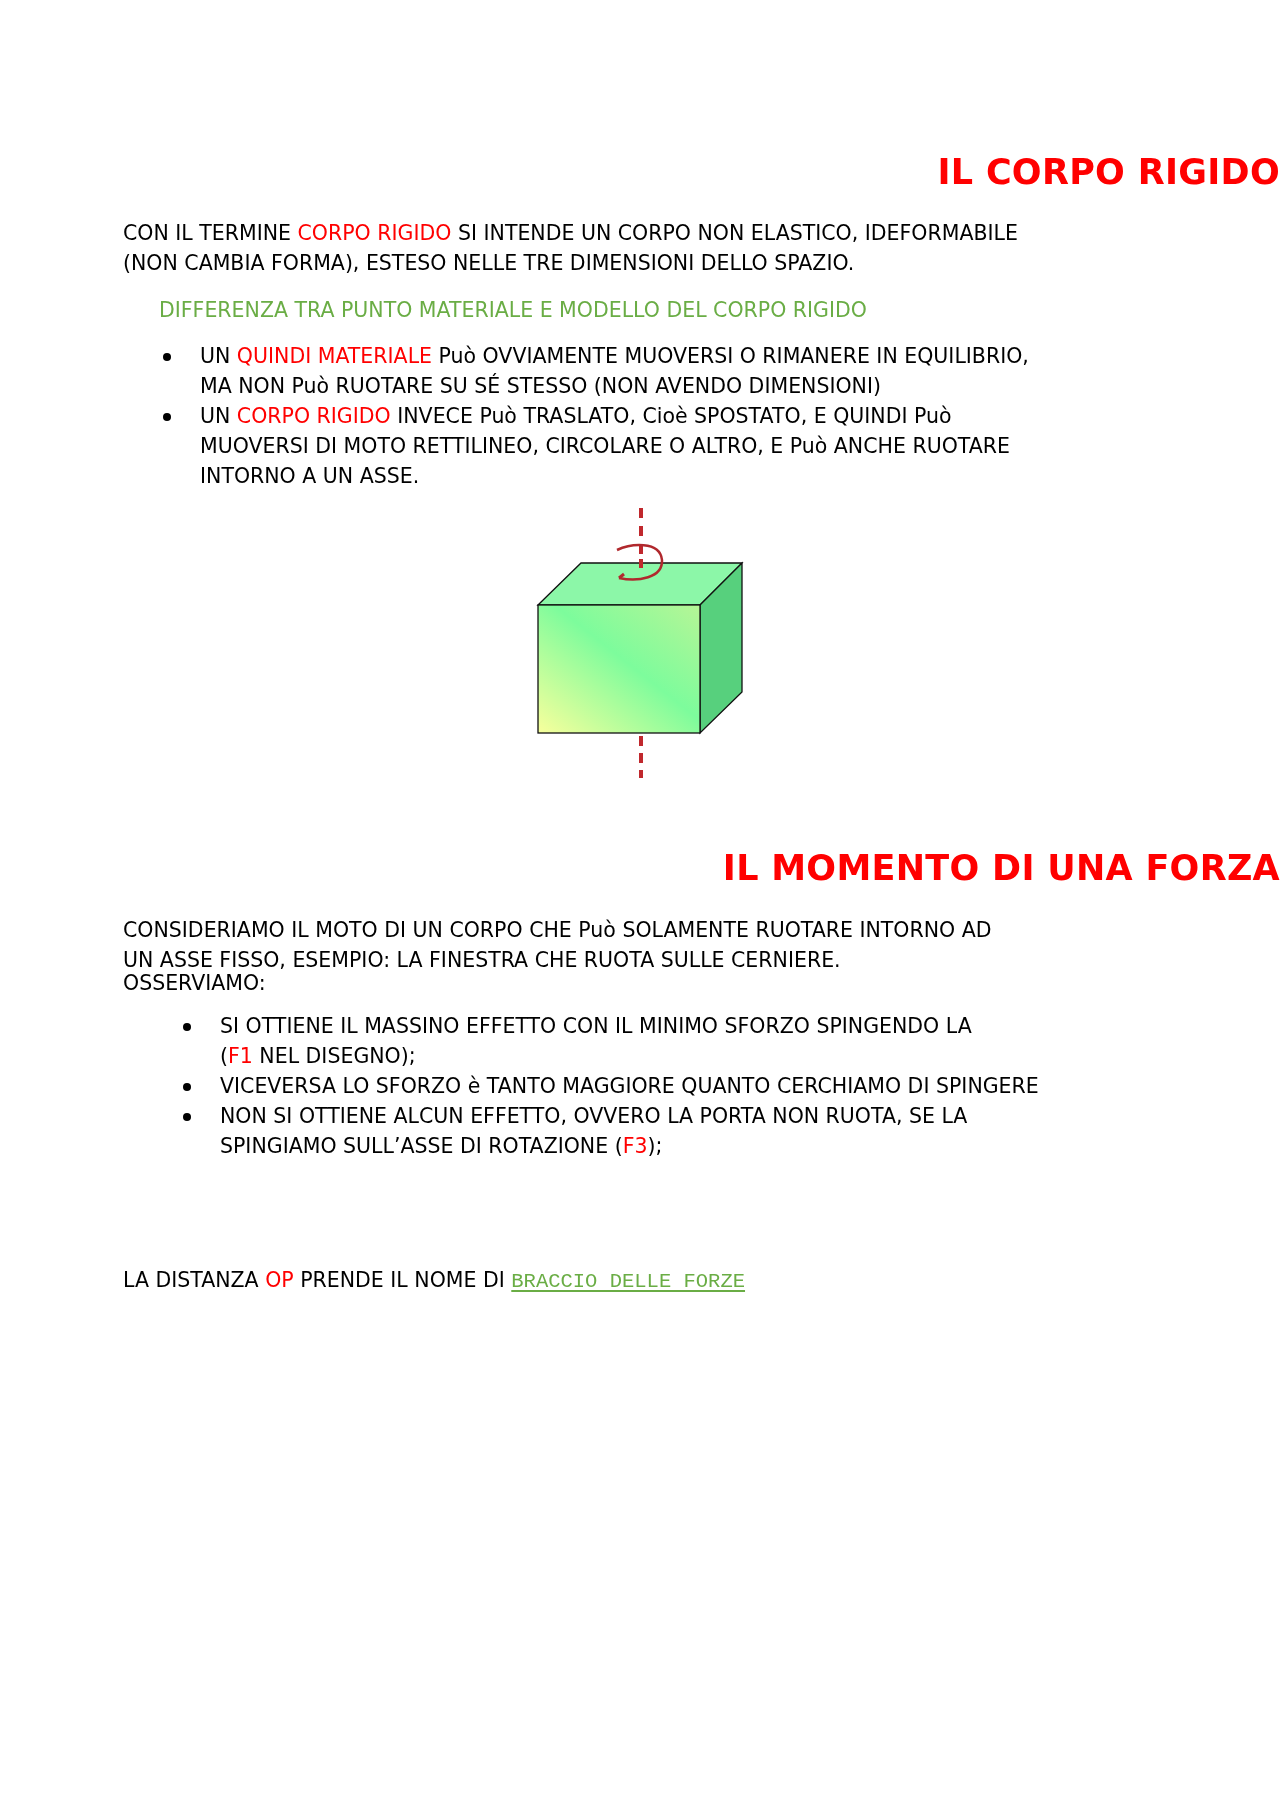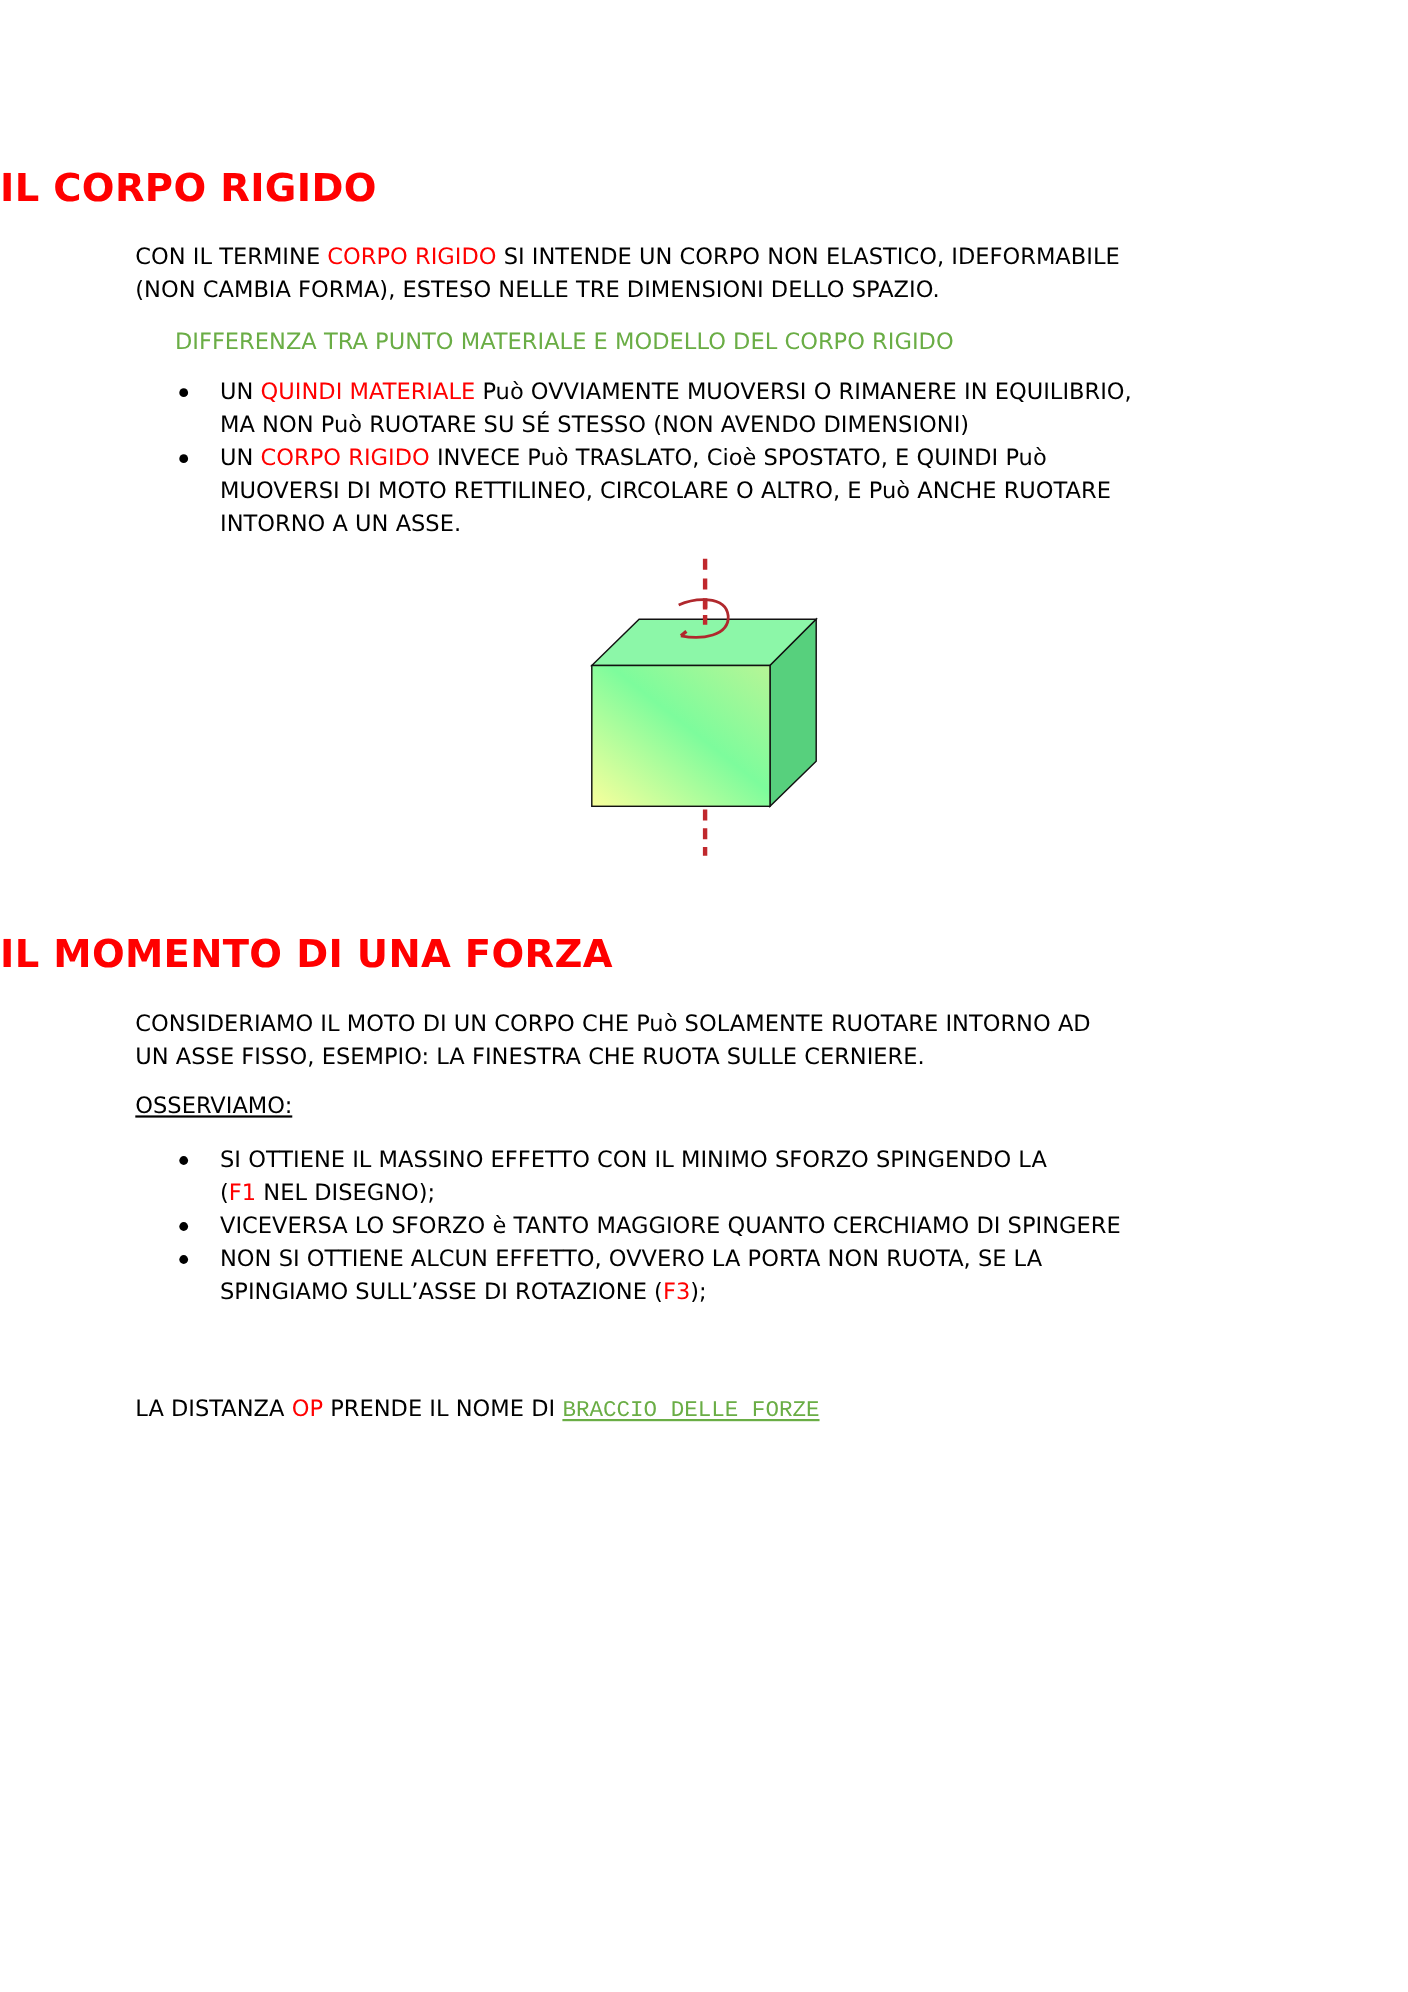--- a/index.html
+++ b/index.html
@@ -1,19 +1,19 @@
 <!DOCTYPE html>
 <html><head>
 <meta charset="utf-8">
 <style>
   html, body { margin: 0; padding: 0; background: #ffffff; }
   body { width: 1280px; height: 1811px; position: relative; overflow: hidden;
          font-family: "DejaVu Sans", sans-serif; color: #000; }
   .page { position: absolute; left: 0; top: 0; width: 1280px; height: 1811px; }
-  .title { position: absolute; left: 0; width: 1280px; text-align: left;
+  .title { position: absolute; left: 0; width: 1280px; text-align: right;
            font-weight: bold; font-size: 35px; color: #ff0000; margin: 0; letter-spacing: 0.3px; }
   .para { position: absolute; left: 123px; width: 1060px; font-size: 20.5px; line-height: 30px; margin: 0; white-space: nowrap; }
   .red { color: #ff0000; }
   .green { color: #6aad45; }
   .link { color: #6aad45; text-decoration: underline; text-decoration-thickness: 2px; text-underline-offset: 3px; font-family: Liberation Mono, monospace; }
   ul.bullets { position: absolute; left: 0; margin: 0; padding: 0; list-style: none; }
   ul.bullets li { position: relative; padding-left: 200px; font-size: 20.5px; line-height: 30px; white-space: nowrap; }
   ul.bullets li .dot { position: absolute; left: 163px; top: 12px; width: 8px; height: 8px; border-radius: 50%; background: #000; }
   .figure { position: absolute; left: 520px; top: 500px; width: 250px; height: 290px; }
 </style>
@@ -78,23 +78,23 @@
     </svg>
   </div>
 
   <h1 class="title" style="top:848px;">IL MOMENTO DI UNA FORZA</h1>
 
   <p class="para" style="top:915px;">
     <span>CONSIDERIAMO IL MOTO DI UN CORPO CHE Può SOLAMENTE RUOTARE INTORNO AD</span><br>
     <span>UN ASSE FISSO, ESEMPIO: LA FINESTRA CHE RUOTA SULLE CERNIERE.</span>
   </p>
 
-  <p class="para" style="top:990px;text-decoration:underline;">OSSERVIAMO:</p>
+  <p class="para" style="top:968px;">OSSERVIAMO:</p>
 
-  <ul class="bullets" style="top:1039px;">
+  <ul class="bullets" style="top:1011px;padding-left:20px;">
     <li>
       <span class="dot"></span>
       <span>SI OTTIENE IL MASSINO EFFETTO CON IL MINIMO SFORZO SPINGENDO LA</span>
     </li>
     <li>
       <span>(</span><span class="red">F1</span><span> NEL DISEGNO);</span>
     </li>
     <li>
       <span class="dot"></span>
       <span>VICEVERSA LO SFORZO è TANTO MAGGIORE QUANTO CERCHIAMO DI SPINGERE</span>

